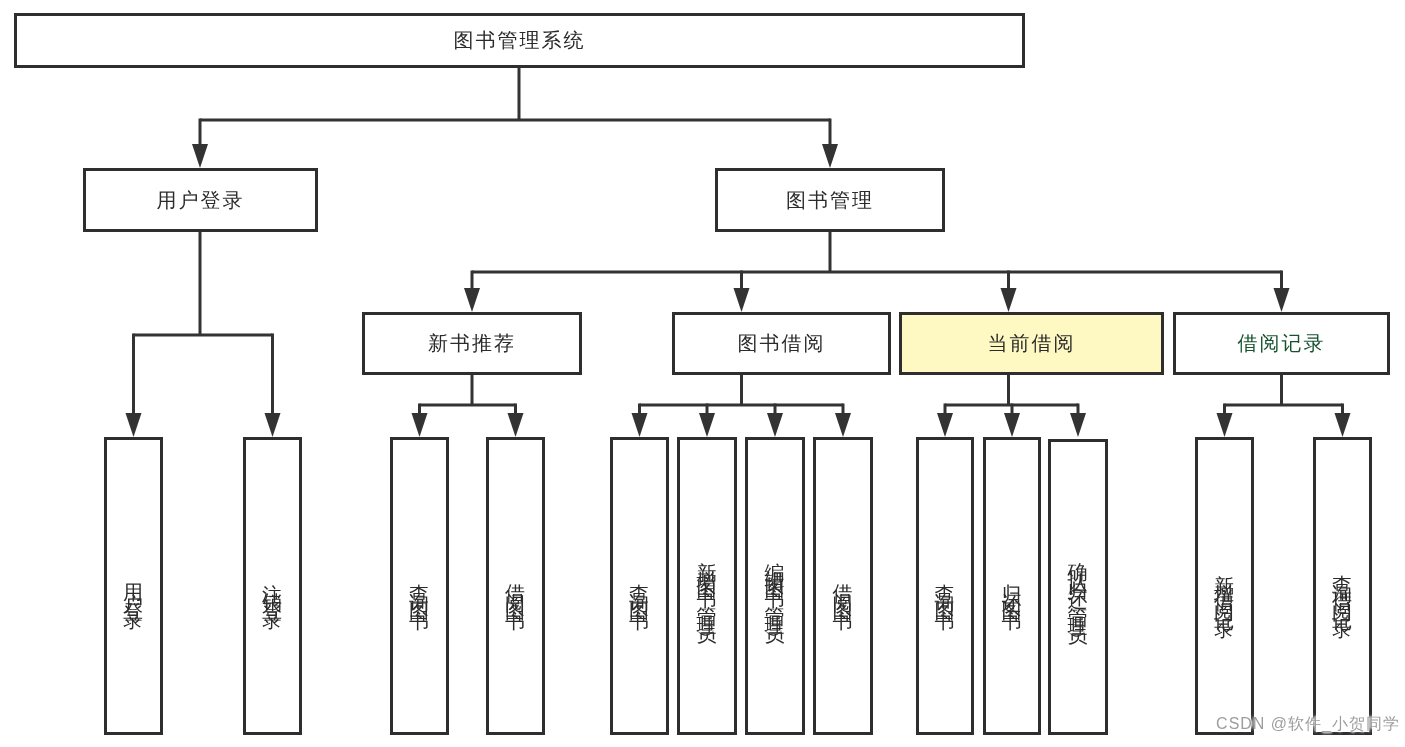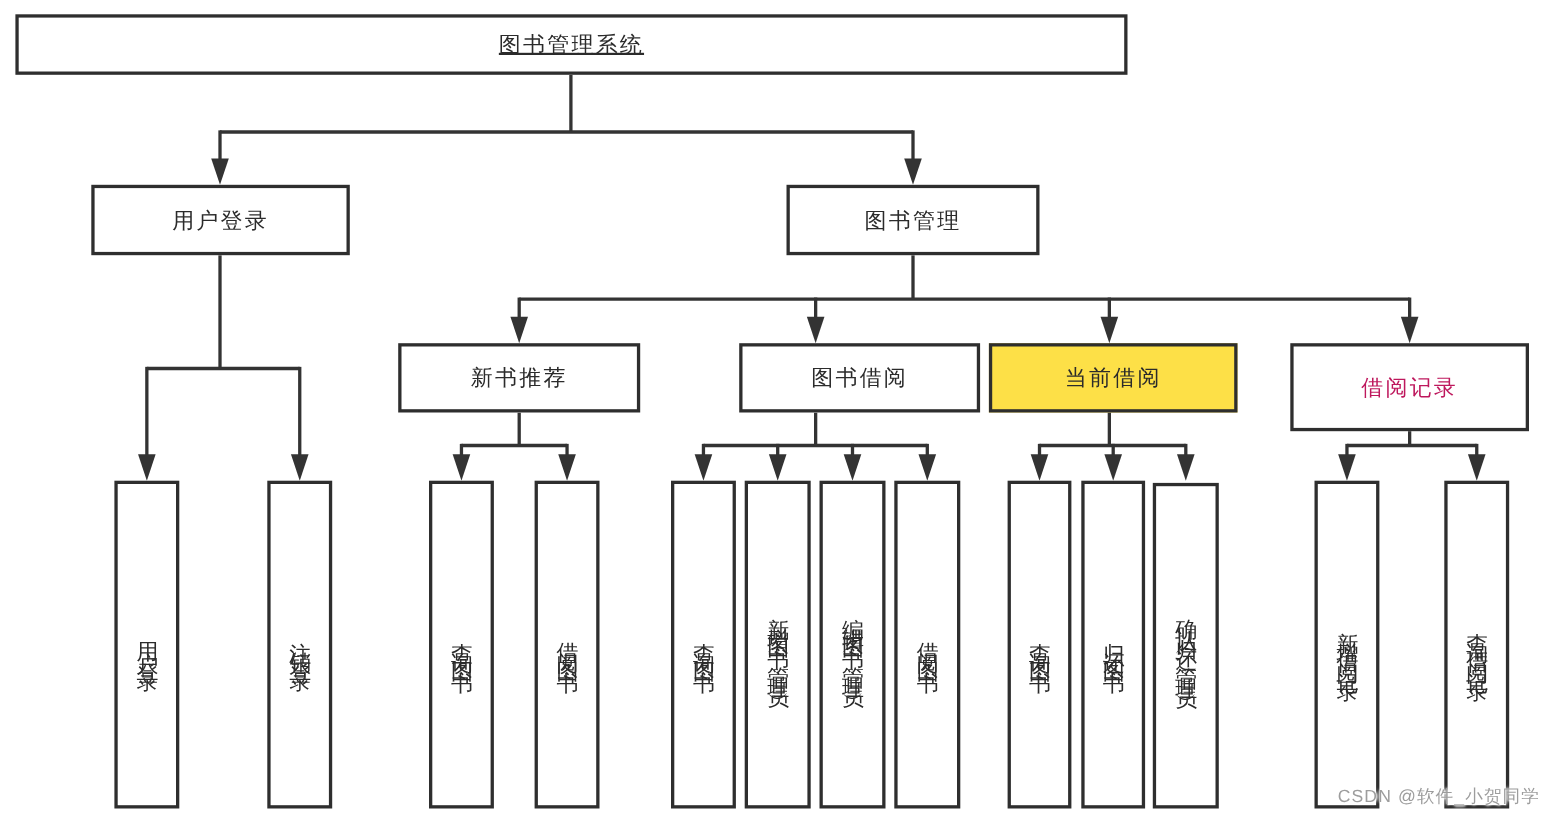--- a/index.html
+++ b/index.html
@@ -99,41 +99,41 @@
       <line x1="1078" y1="403.5" x2="1078" y2="421" stroke="#333333" stroke-width="3"></line>
       <polygon points="1070,413 1086,413 1078,437" fill="#333333"></polygon>
       <line x1="1281.5" y1="375" x2="1281.5" y2="405" stroke="#333333" stroke-width="3"></line>
       <line x1="1224.5" y1="405" x2="1342.5" y2="405" stroke="#333333" stroke-width="3"></line>
       <line x1="1224.5" y1="403.5" x2="1224.5" y2="421" stroke="#333333" stroke-width="3"></line>
       <polygon points="1216.5,413 1232.5,413 1224.5,437" fill="#333333"></polygon>
       <line x1="1342.5" y1="403.5" x2="1342.5" y2="421" stroke="#333333" stroke-width="3"></line>
       <polygon points="1334.5,413 1350.5,413 1342.5,437" fill="#333333"></polygon>
     </svg>
 
-  <div class="node" style="left: 14px; top: 13px; width: 1011px; height: 55px; border-color: rgb(46, 46, 46); background: rgb(255, 255, 255); color: rgb(43, 43, 43); text-decoration: underline;">
+  <div class="node" style="left: 14px; top: 13px; width: 1011px; height: 55px; border-color: rgb(46, 46, 46); background: rgb(255, 255, 255); color: rgb(43, 43, 43);">
     <span>图书管理系统</span>
   </div>
 
   <div class="node" style="left: 83px; top: 168px; width: 235px; height: 64px; border-color: rgb(46, 46, 46); background: rgb(255, 255, 255); color: rgb(43, 43, 43);">
     <span>用户登录</span>
   </div>
   <div class="node" style="left: 715px; top: 168px; width: 230px; height: 64px; border-color: rgb(46, 46, 46); background: rgb(255, 255, 255); color: rgb(43, 43, 43);">
     <span>图书管理</span>
   </div>
 
   <div class="node" style="left: 362px; top: 312px; width: 220px; height: 63px; border-color: rgb(46, 46, 46); background: rgb(255, 255, 255); color: rgb(43, 43, 43);">
     <span>新书推荐</span>
   </div>
   <div class="node" style="left: 632px; top: 312px; width: 219px; height: 63px; border-color: rgb(46, 46, 46); background: rgb(255, 255, 255); color: rgb(43, 43, 43); margin-left: 40px;">
     <span>图书借阅</span>
   </div>
-  <div class="node" style="left: 899px; top: 312px; width: 226px; height: 63px; border-color: rgb(46, 46, 46); background: #fde047; color: rgb(43, 43, 43); text-align: right;">
+  <div class="node" style="left: 899px; top: 312px; width: 265px; height: 63px; border-color: rgb(46, 46, 46); background: #fef9c3; color: rgb(43, 43, 43); text-align: right;">
     <span>当前借阅</span>
   </div>
-  <div class="node" style="left: 1173px; top: 312px; width: 217px; height: 80px; border-color: rgb(46, 46, 46); background: rgb(255, 255, 255); color: #be185d;">
+  <div class="node" style="left: 1173px; top: 312px; width: 217px; height: 63px; border-color: rgb(46, 46, 46); background: rgb(255, 255, 255); color: #14532d;">
     <span>借阅记录</span>
   </div>
 
   <div class="node vbox" style="left: 104px; top: 437px; width: 59px; height: 298px; border-color: rgb(46, 46, 46); background: rgb(255, 255, 255); color: rgb(43, 43, 43);">
     <span>用户登录</span>
   </div>
   <div class="node vbox" style="left: 243px; top: 437px; width: 59px; height: 298px; border-color: rgb(46, 46, 46); background: rgb(255, 255, 255); color: rgb(43, 43, 43);">
     <span>注销登录</span>
   </div>
 

